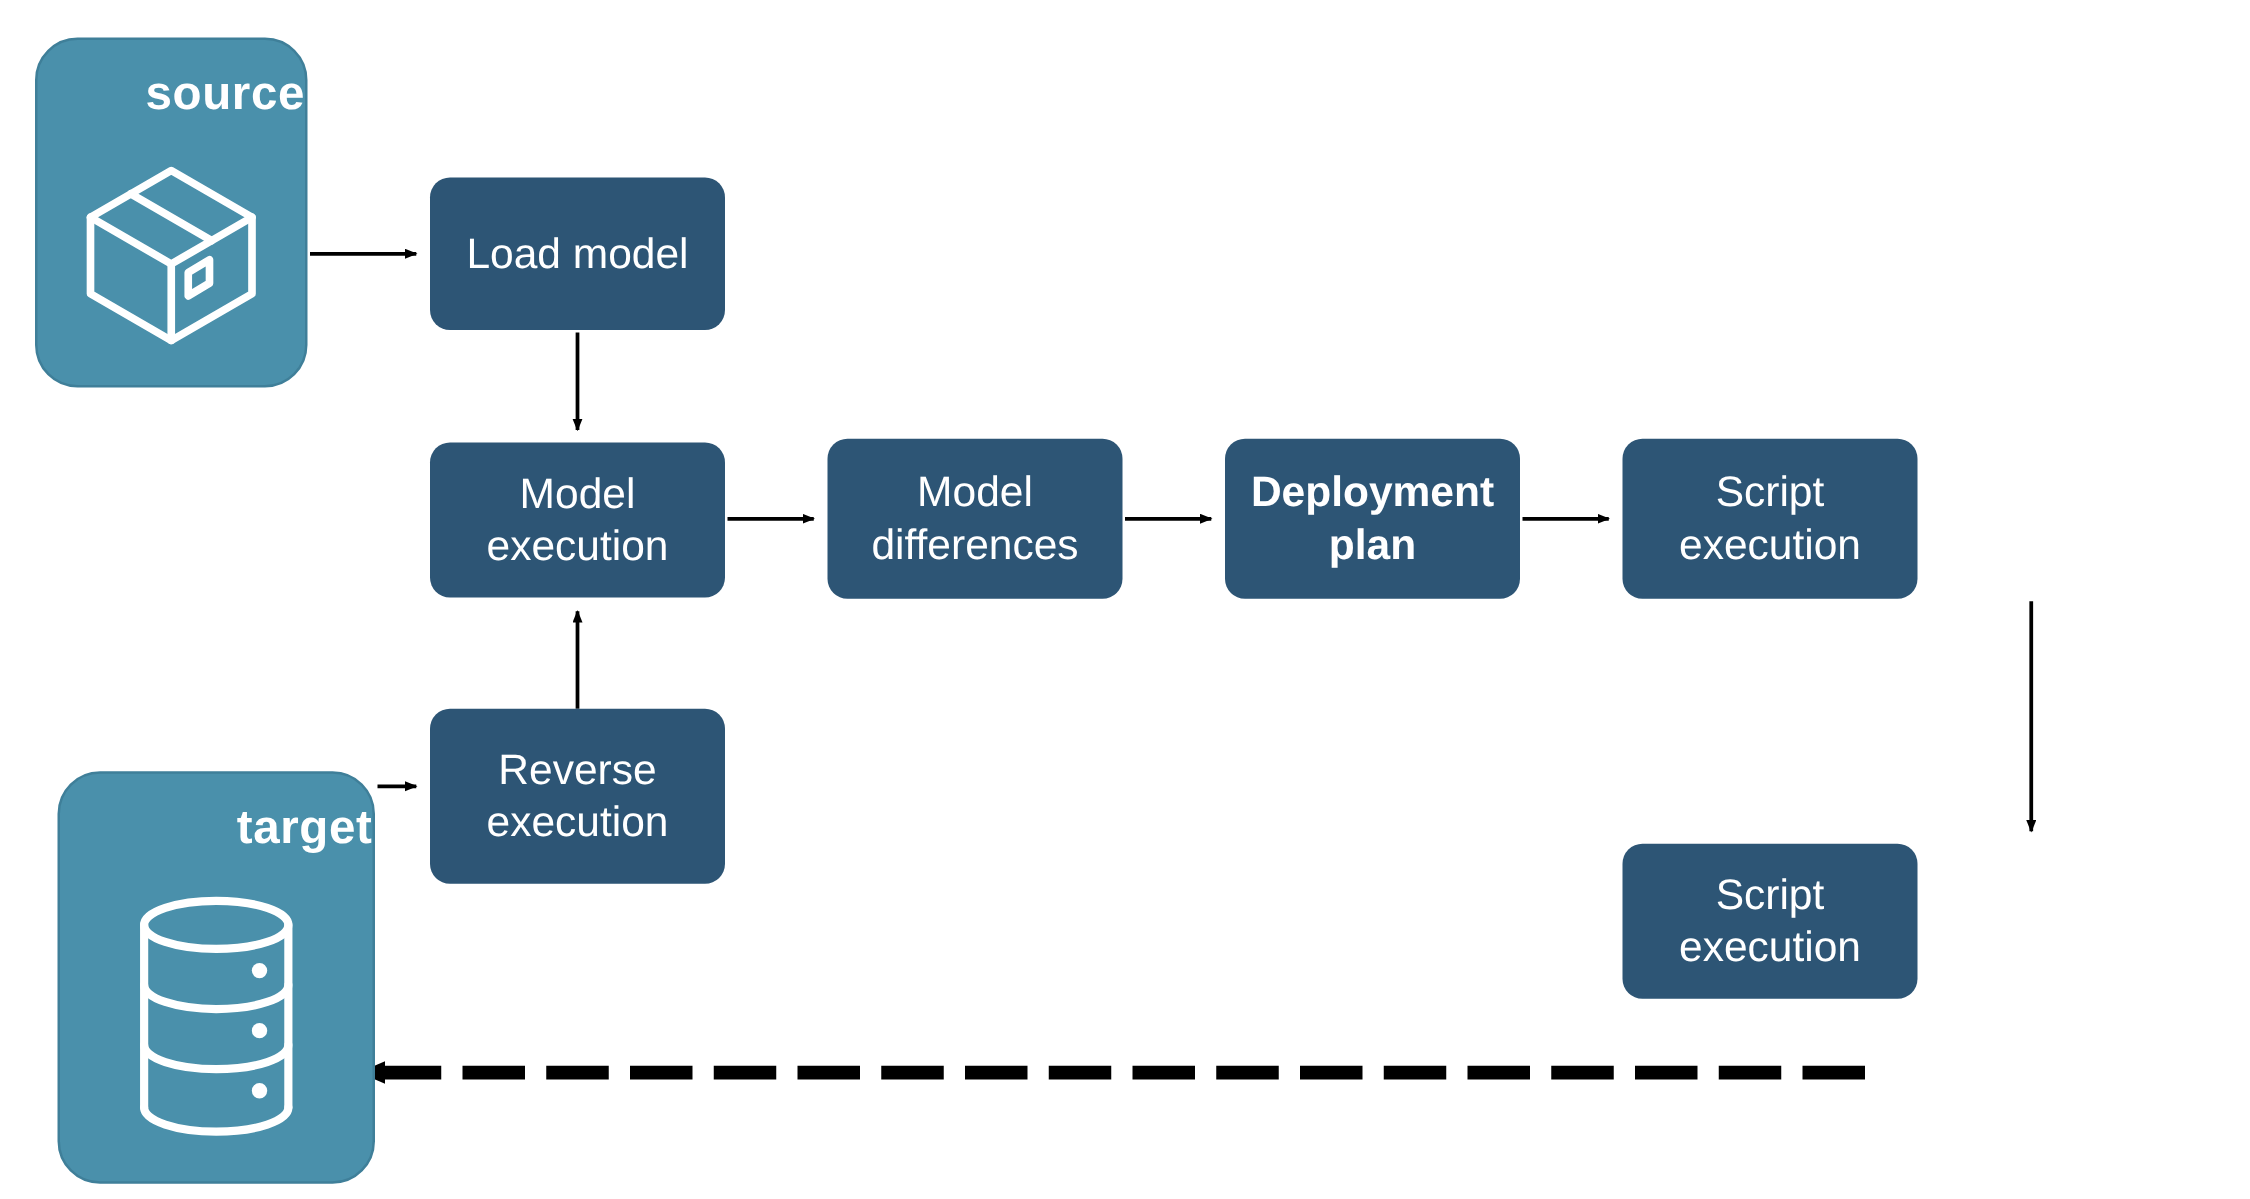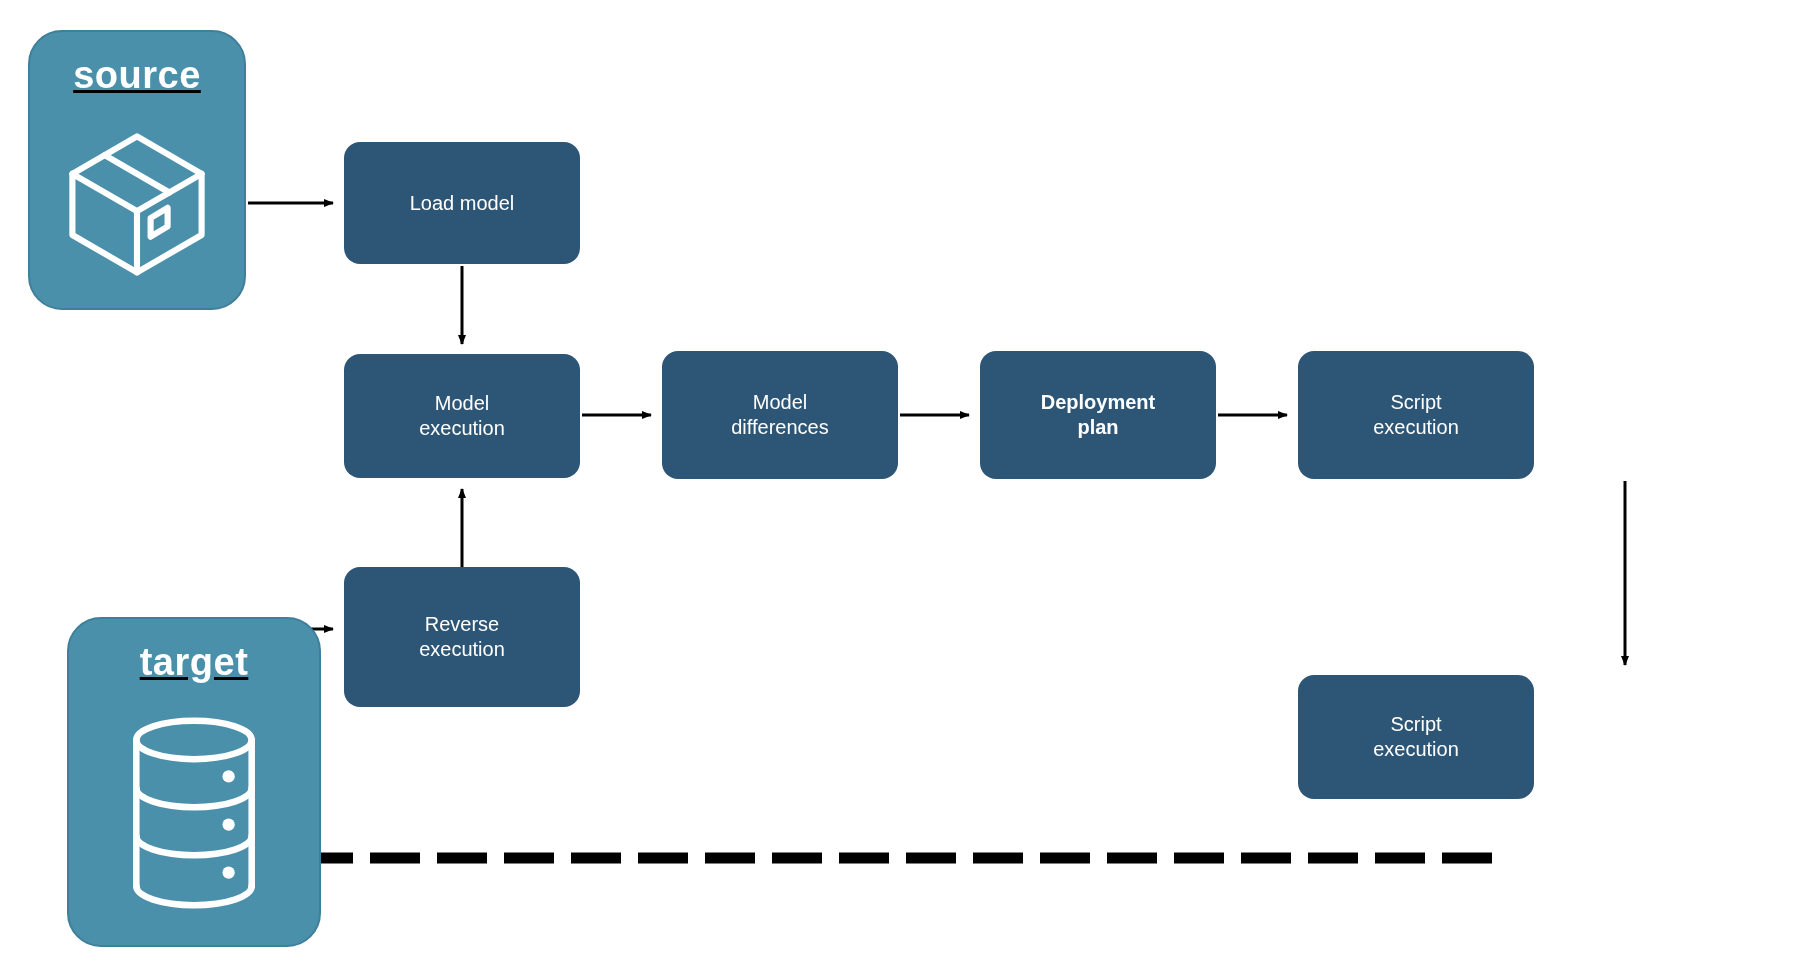--- a/index.html
+++ b/index.html
@@ -19,22 +19,21 @@
   }
   
   .store {
     position: absolute;
     background: #4a90ab;
     border: 2px solid #3f7f99;
     border-radius: 34px;
     box-sizing: border-box;
     display: flex;
     flex-direction: column;
-    align-items: center;
-    text-decoration: underline;
+    align-items: flex-end;
   }
   .store-label {
     color: #ffffff;
     font-weight: bold;
     font-size: 38px;
     letter-spacing: 0.5px;
     line-height: 1;
     margin-top: 24px;
     user-select: none;
   }
@@ -49,21 +48,21 @@
   .proc {
     position: absolute;
     background: #2d5575;
     border-radius: 16px;
     box-sizing: border-box;
     display: flex;
     align-items: center;
     justify-content: center;
     text-align: center;
     color: #ffffff;
-    font-size: 20px;
+    font-size: 34px;
     line-height: 1.25;
     padding: 6px 10px;
     user-select: none;
   }
   
   #edges {
     position: absolute;
     left: 0;
     top: 0;
     width: 1800px;
@@ -134,21 +133,21 @@
 
         <path d="M50 56 L50 92"></path>
 
         <path d="M31 23 L69 45"></path>
 
         <path d="M58 60 L68 54 L68 65 L58 71 Z"></path>
       </svg>
     </div>
   </div>
 
-  <div class="store" style="left:46px; top:617px; width:254px; height:330px;margin-left:21px;">
+  <div class="store" style="left:46px; top:617px; width:254px; height:330px;">
     <div class="store-label">target</div>
     <div class="store-icon">
       <svg width="156" height="200" viewBox="0 0 80 104" fill="none" stroke="#ffffff" stroke-width="3.4" stroke-linejoin="round" stroke-linecap="round">
 
         <ellipse cx="40" cy="14" rx="30" ry="10"></ellipse>
 
         <path d="M10 14 L10 90"></path>
         <path d="M70 14 L70 90"></path>
 
         <path d="M10 90 A30 10 0 0 0 70 90"></path>

